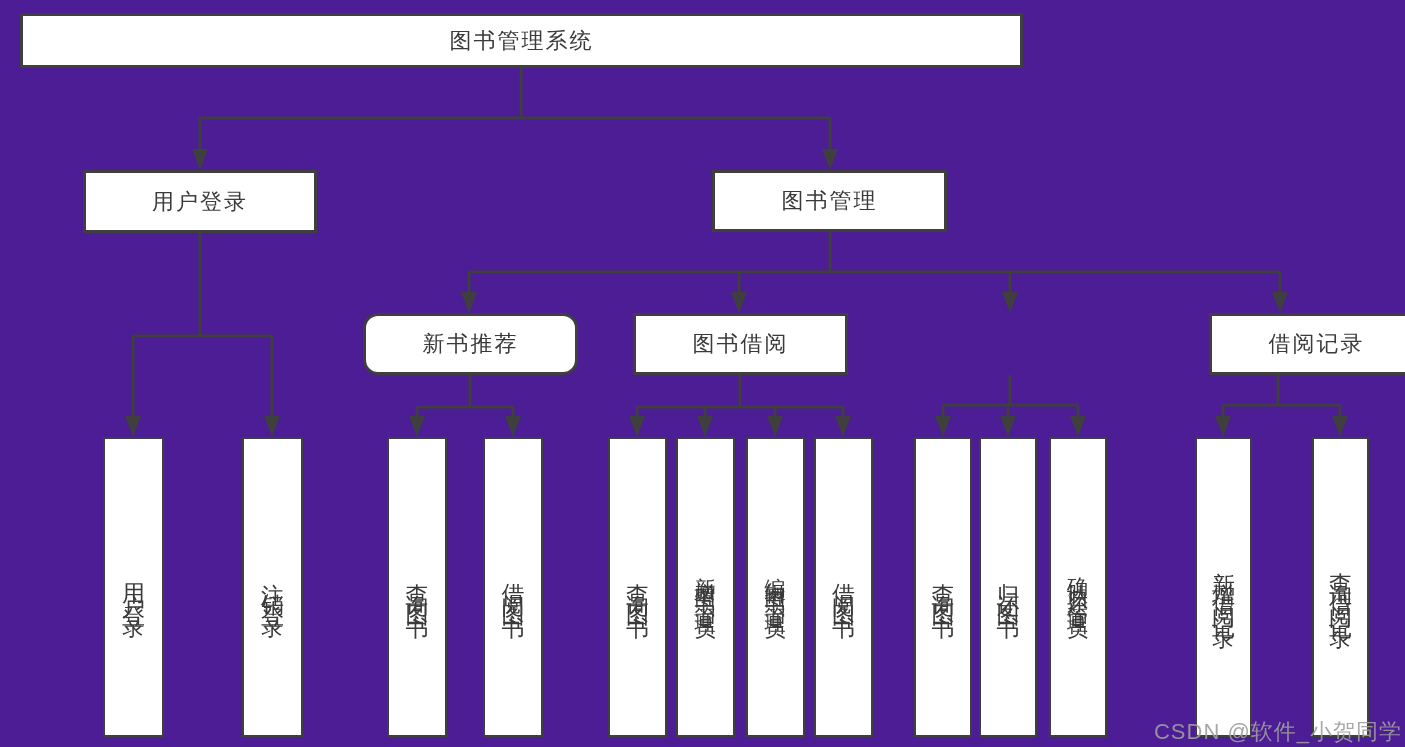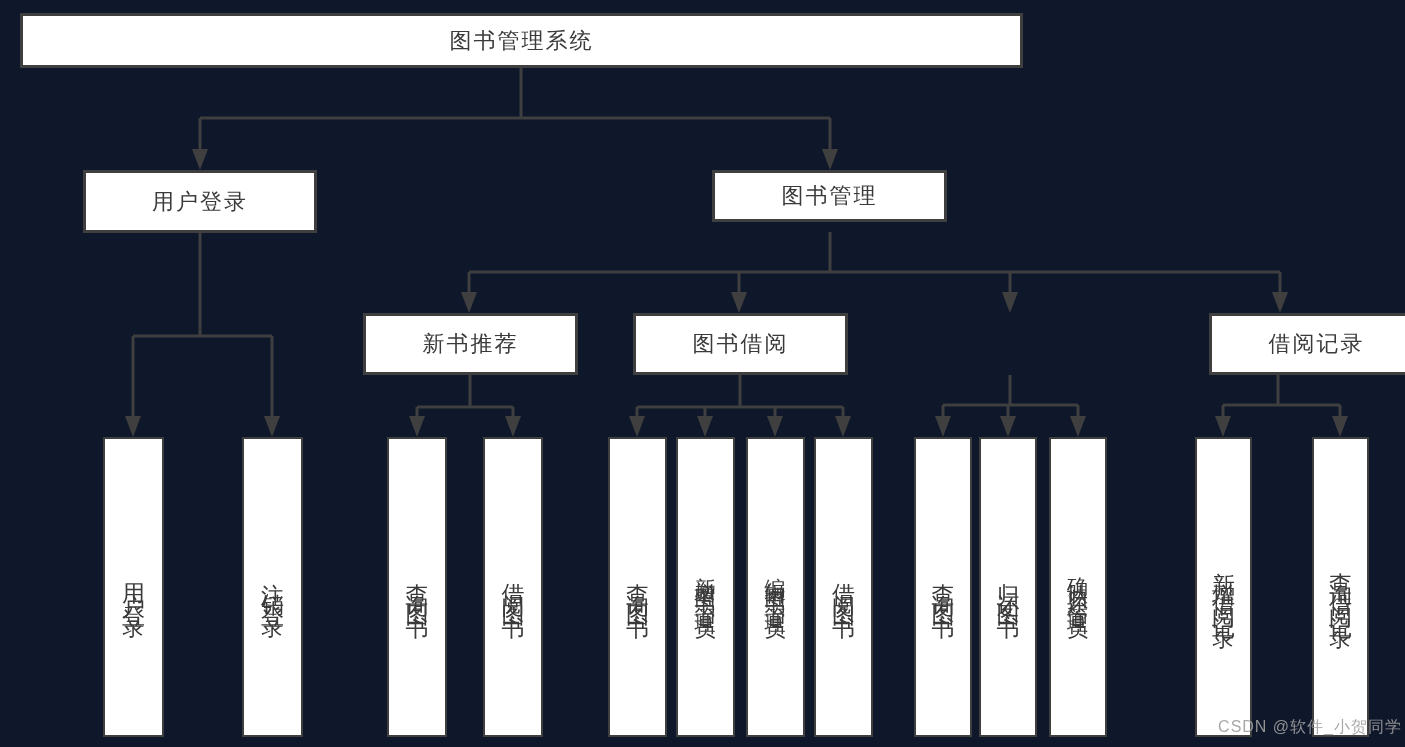--- a/index.html
+++ b/index.html
@@ -1,20 +1,20 @@
 <!DOCTYPE html>
 <html><head>
 <meta charset="utf-8">
 <style>
   html, body { margin: 0; padding: 0; background: #ffffff; }
   .stage {
     position: relative;
     width: 1405px;
     height: 747px;
-    background: #0f172a;
+    background: #4c1d95;
     font-family: "Liberation Sans", "DejaVu Sans", sans-serif;
     overflow: hidden;
   }
   .connectors {
     position: absolute;
     left: 0; top: 0;
     width: 1405px; height: 747px;
   }
   .ln { stroke: #3f3f3f; stroke-width: 3; fill: none; }
   .ah { fill: #3f3f3f; stroke: none; }
@@ -52,21 +52,21 @@
     line-height: 1;
   }
   .vtext.tight {
     font-size: 21px;
     letter-spacing: 6px;
   }
   .watermark {
     position: absolute;
     right: 3px;
     top: 717px;
-    font-size: 16px;
+    font-size: 22px;
     color: #9e9e9e;
     letter-spacing: 1px;
     opacity: 0.9;
   }
 </style>
 </head>
 <body>
 
 <div class="stage">
 
@@ -106,25 +106,25 @@
     <path class="ah" d="M1340,437 L1332,416 L1348,416 Z"></path>
   </svg>
 
   <div class="node" style="left:20px; top:13px; width:1003px; height:55px;">
     <span>图书管理系统</span>
   </div>
 
   <div class="node" style="left:83px; top:170px; width:234px; height:63px;">
     <span>用户登录</span>
   </div>
-  <div class="node" style="left:712px; top:170px; width:235px; height:52px;">
+  <div class="node" style="left:712px; top:170px; width:235px; height:62px;">
     <span>图书管理</span>
   </div>
 
-  <div class="node" style="left:363px; top:313px; width:215px; height:62px;">
+  <div class="node" style="left:363px; top:313px; width:215px; height:62px;border-radius:15px;">
     <span>新书推荐</span>
   </div>
   <div class="node" style="left:633px; top:313px; width:215px; height:62px;justify-content:center;">
     <span>图书借阅</span>
   </div>
   <div class="node" style="left:1173px; top:313px; width:215px; height:62px;margin-left:36px;">
     <span>借阅记录</span>
   </div>
 
   <div class="leaf" style="left:103px; width:61px;">

